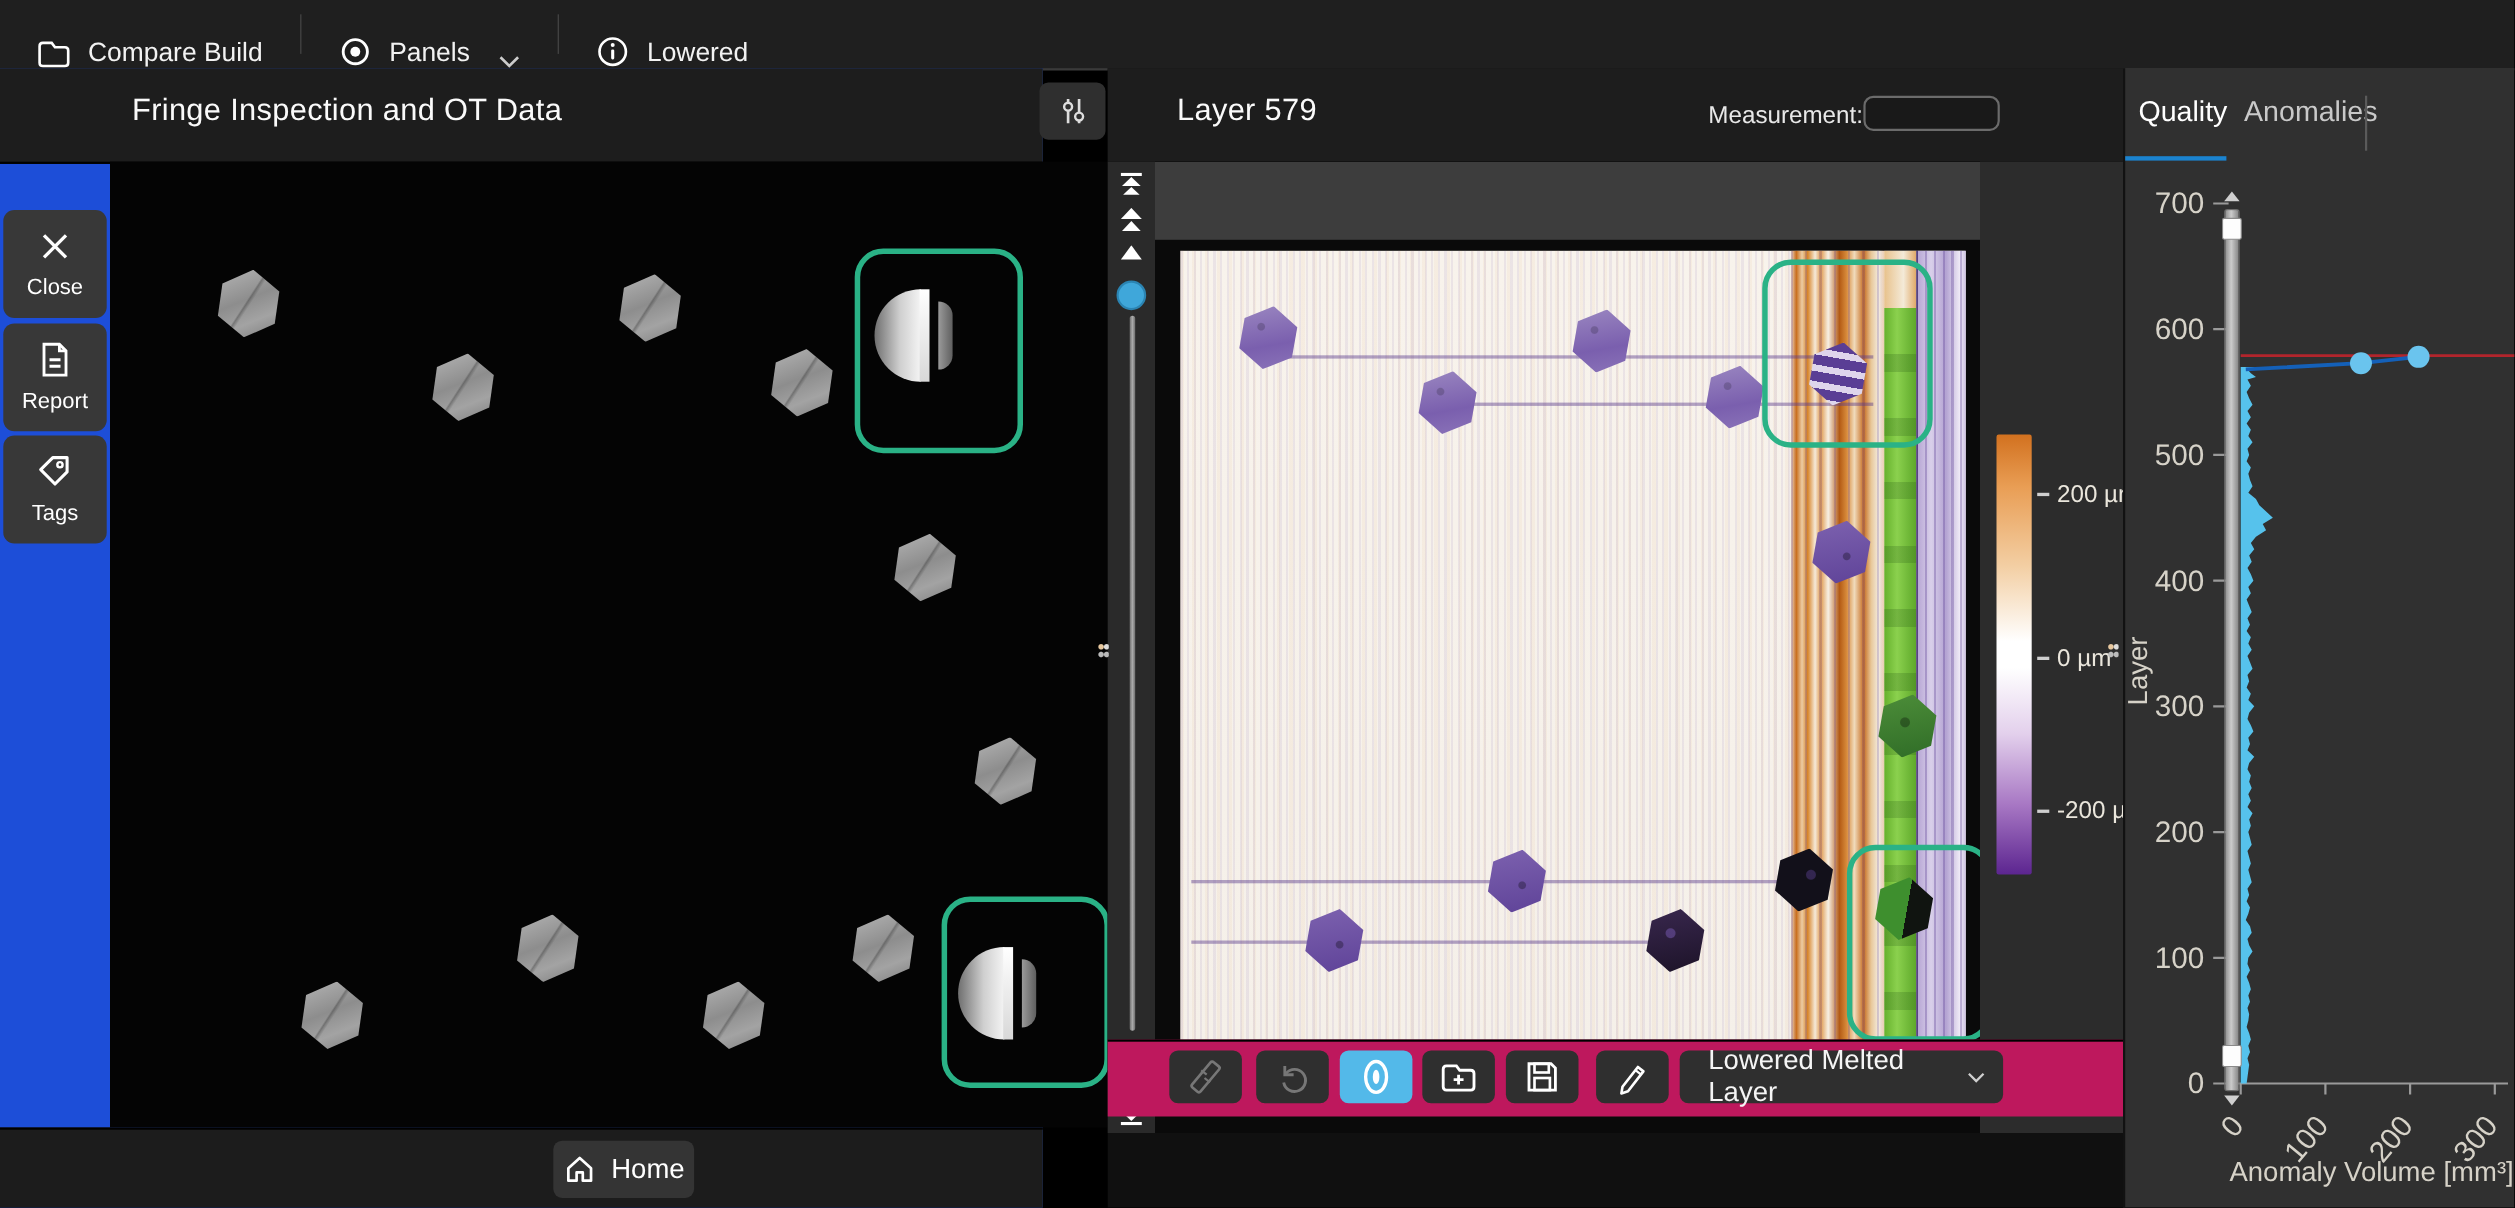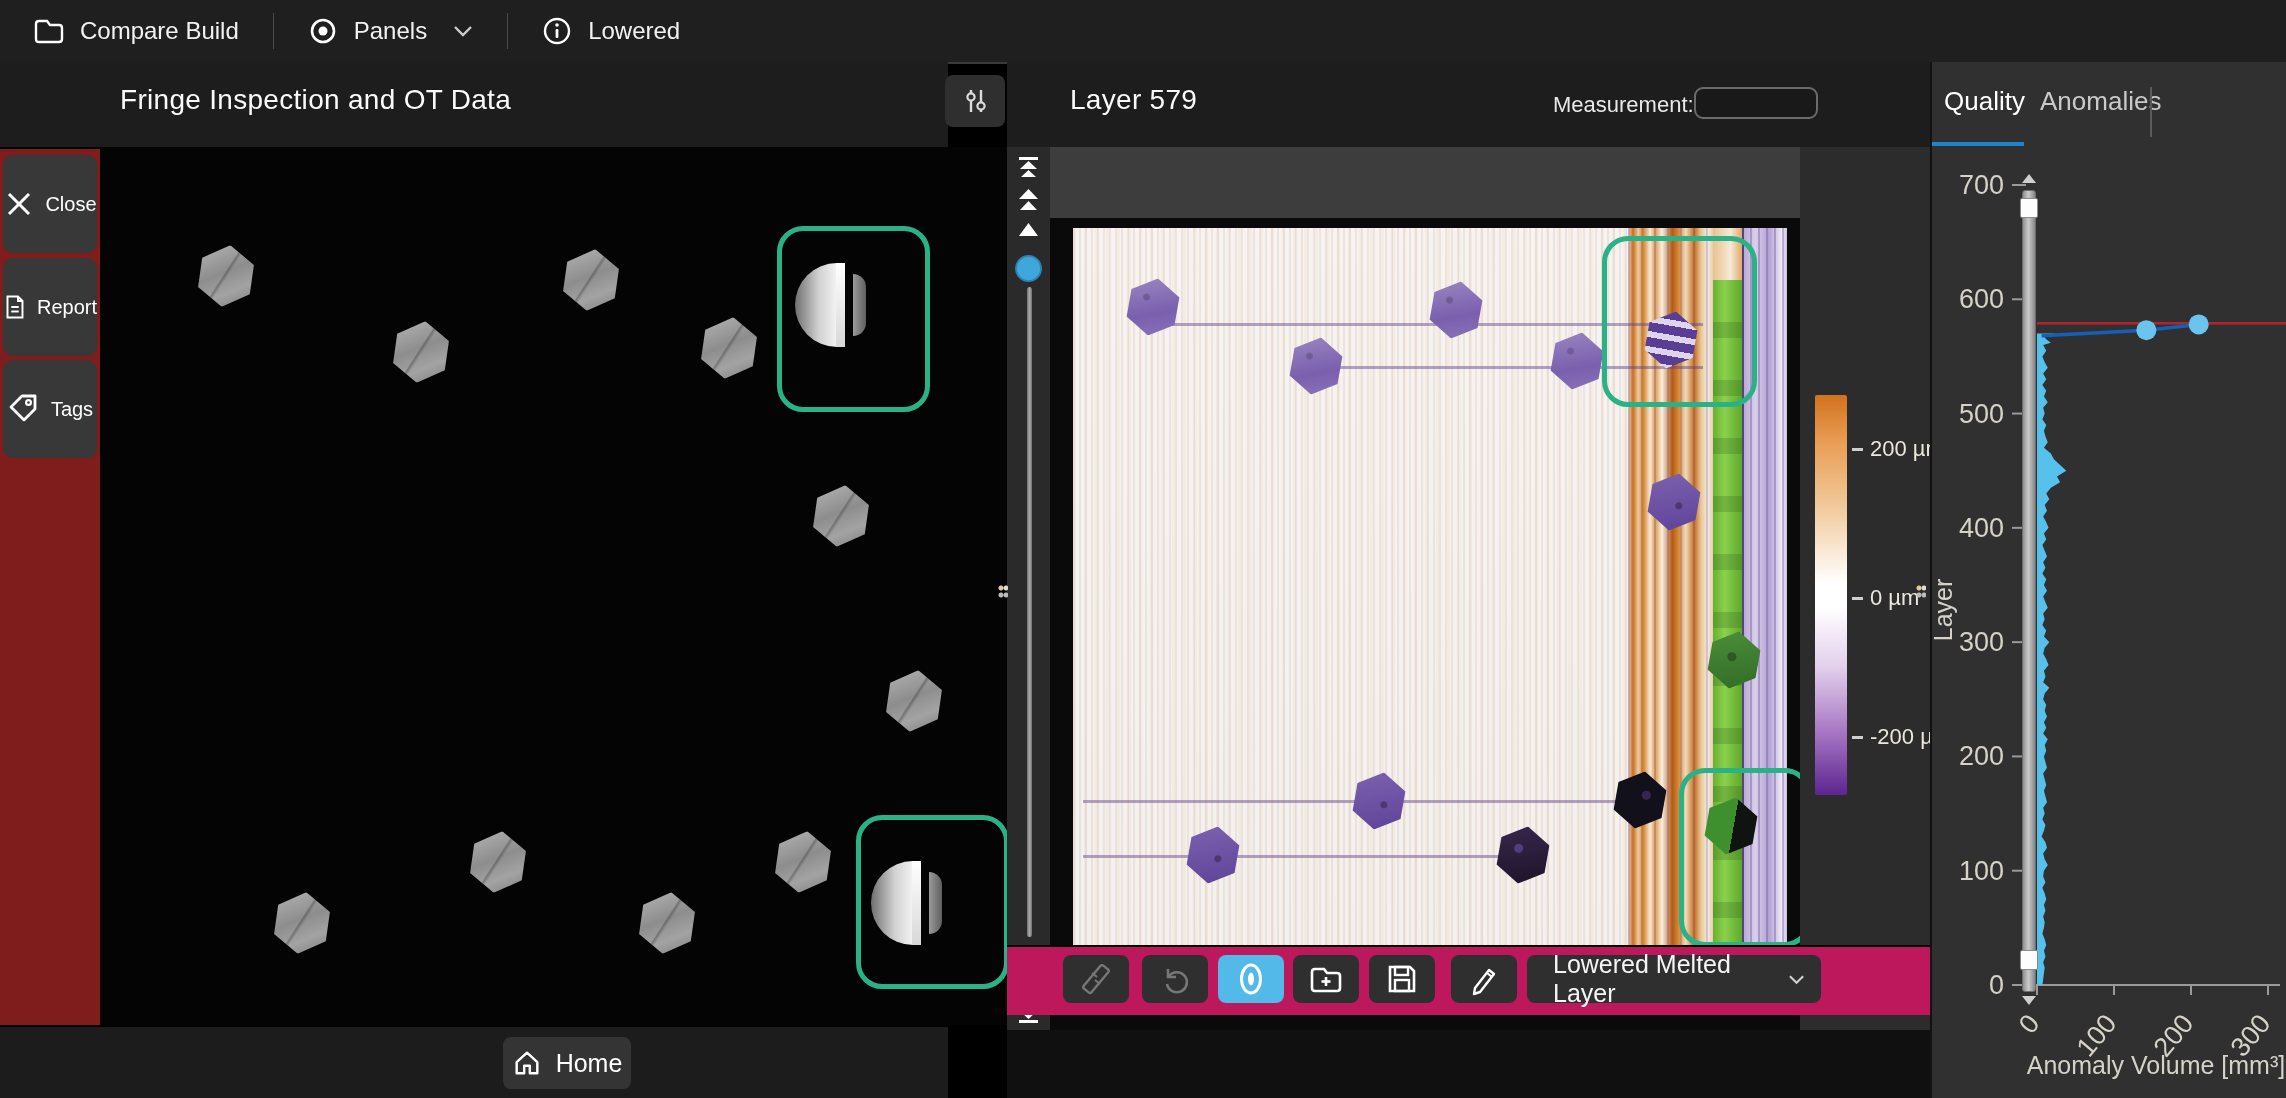--- a/index.html
+++ b/index.html
@@ -4,37 +4,37 @@
 <style>
   html,body{margin:0;padding:0;background:#000;}
   .stage{position:relative;width:2286px;height:1098px;background:#000;
     font-family:"Liberation Sans",sans-serif;color:#fff;overflow:hidden;}
   .abs{position:absolute;}
   svg{display:block;}
 
   
   .topbar{position:absolute;left:0;top:0;width:2286px;height:62px;background:#1f1f1f;
     border-bottom:2px solid #3a3a3a;display:flex;align-items:center;}
-  .tb-item{display:flex;align-items:center;gap:16px;padding:0 34px;height:100%;
+  .tb-item{display:flex;align-items:flex-end;gap:16px;padding:0 34px;height:100%;
     font-size:24px;color:#f2f2f2;cursor:pointer;}
   .tb-sep{width:1px;height:36px;background:#4a4a4a;}
   .tb-right{margin-left:auto;}
   .chev{margin-left:10px;}
 
   
   .panel{position:absolute;top:62px;bottom:0;}
-  #panel-left{left:0;width:948px;background:#7f1d1d;}
+  #panel-left{left:0;width:948px;background:#1d4ed8;}
   #panel-mid{left:1007px;width:923px;background:#101010;}
   #panel-right{left:1930px;width:356px;background:#303030;border-left:2px solid #121212;box-sizing:border-box;}
   .phead{position:absolute;top:0;left:0;right:0;height:85px;background:#1d1d1d;border-bottom:2px solid #000;}
   .ptitle{position:absolute;top:22px;font-size:28px;color:#fafafa;letter-spacing:.3px;}
 
   
   .side-btn{position:absolute;left:3px;width:94px;height:98px;background:#383838;border-radius:10px;
-    display:flex;align-items:center;justify-content:center;gap:10px;cursor:pointer;}
+    display:flex;flex-direction:column;align-items:center;justify-content:center;gap:10px;cursor:pointer;margin-top:36px;}
   .side-btn span{font-size:20px;color:#fff;}
 
   .settings-btn{position:absolute;left:945px;top:13px;width:60px;height:52px;background:#2f2f2f;
     border-radius:8px;display:flex;align-items:center;justify-content:center;cursor:pointer;}
 
   
   #left-image{position:absolute;left:100px;top:85px;width:907px;height:878px;background:#040404;overflow:hidden;}
   .hexg{position:absolute;width:58px;height:62px;transform:rotate(8deg);
     clip-path:polygon(50% 0,95% 26%,95% 74%,50% 100%,5% 74%,5% 26%);
     background:

